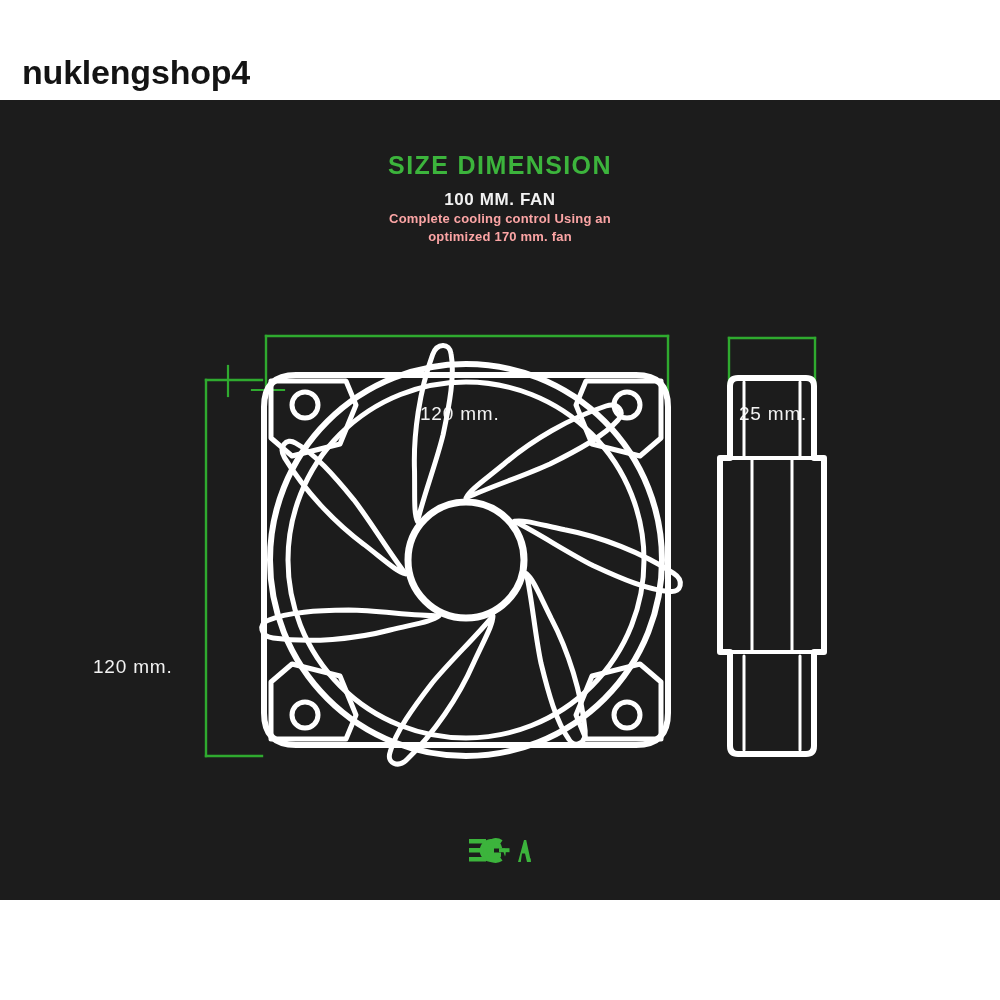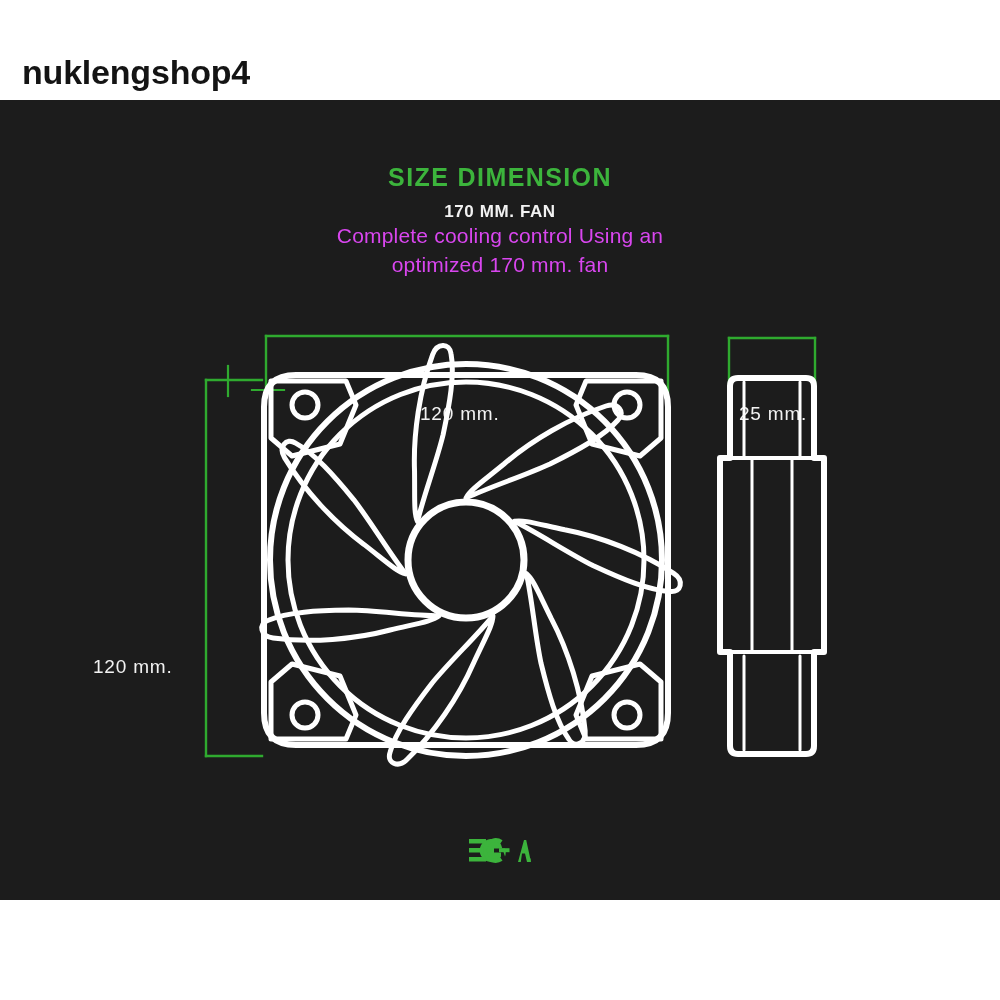--- a/index.html
+++ b/index.html
@@ -54,35 +54,36 @@
     top: 52px;
     width: 1000px;
     text-align: center;
   }
   #size-dimension-title {
     font-size: 25px;
     font-weight: bold;
     color: #3cb43c;
     letter-spacing: 1.4px;
     line-height: 1.05;
-    margin: 12px;
+    margin: 0;
   }
   #fan-size-label {
     margin-top: 12px;
     font-size: 17px;
     font-weight: bold;
     color: #f2f2f2;
     letter-spacing: 0.6px;
     line-height: 1.15;
   }
   .subtitle-line {
-    font-size: 21px;
-    color: #d946ef;
+    font-size: 13px;
+    color: #fca5a5;
     letter-spacing: 0.2px;
     line-height: 1.38;
+    font-weight: bold;
   }
 
   
   .dim-label {
     position: absolute;
     color: #f2f2f2;
     font-size: 19px;
     letter-spacing: 0.8px;
     white-space: nowrap;
   }
@@ -123,21 +124,21 @@
 <body>
 
 <div id="header-band">
   <div id="shop-name">nuklengshop4</div>
 </div>
 
 <div id="product-panel">
 
   <div id="title-block">
     <div id="size-dimension-title">SIZE DIMENSION</div>
-    <div id="fan-size-label">170 MM. FAN</div>
+    <div id="fan-size-label">100 MM. FAN</div>
     <div class="subtitle-line">Complete cooling control Using an</div>
     <div class="subtitle-line">optimized 170 mm. fan</div>
   </div>
 
   <div class="dim-label" id="dim-width-label">120 mm.</div>
   <div class="dim-label" id="dim-depth-label">25 mm.</div>
   <div class="dim-label" id="dim-height-label">120 mm.</div>
 
   <svg id="drawing" viewBox="0 0 1000 800">
 

